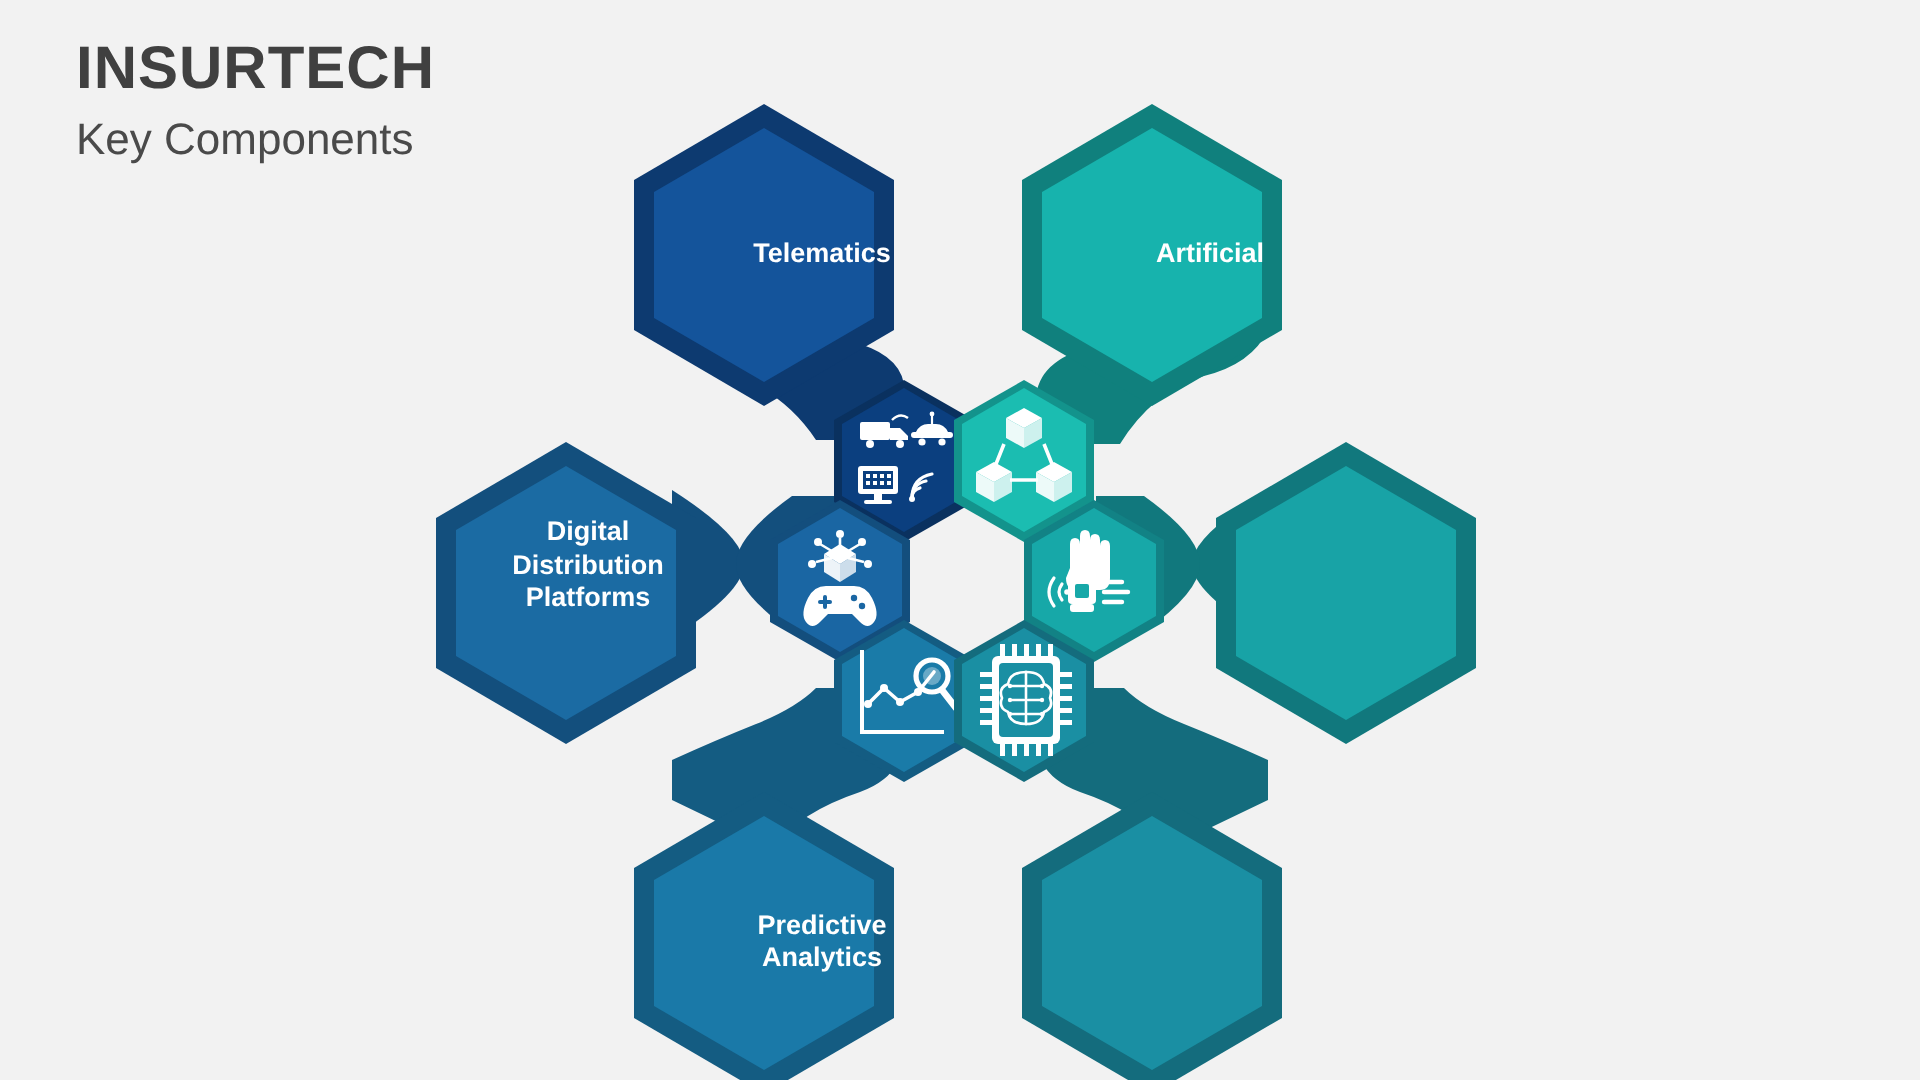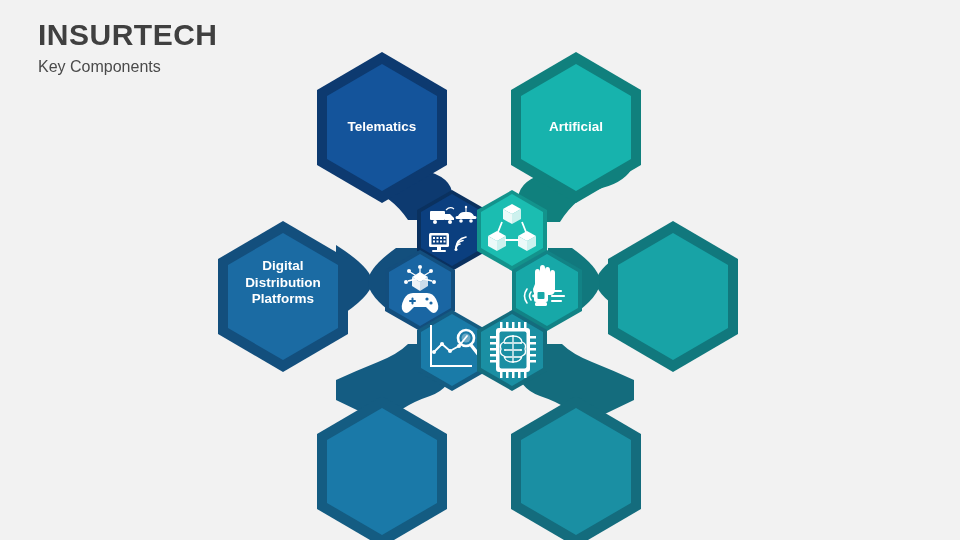--- a/index.html
+++ b/index.html
@@ -28,21 +28,21 @@
   }
   #title {
     font-size: 30px;
     font-weight: bold;
     color: #404040;
     letter-spacing: 0.5px;
     line-height: 1.1;
     margin: 0 0 6px 0;
   }
   #subtitle {
-    font-size: 16px;
+    font-size: 22px;
     font-weight: normal;
     color: #4a4a4a;
     line-height: 1.2;
     margin: 0;
   }
   #diagram {
     position: absolute;
     left: 0;
     top: 0;
     width: 960px;
@@ -53,20 +53,21 @@
     display: flex;
     align-items: center;
     justify-content: center;
     text-align: center;
     color: #ffffff;
     font-size: 13.5px;
     font-weight: bold;
     line-height: 1.22;
     pointer-events: none;
     white-space: pre-line;
+    padding-left: 29px;
   }
   svg { display: block; }
 </style>
 </head>
 <body>
 
 <div id="slide">
 
   <div id="header">
     <div id="title">INSURTECH</div>
@@ -315,20 +316,22 @@
           <circle cx="521" cy="357" r="1.1"></circle>
         </g>
       </g>
     </g>
   </svg>
 
   <div class="hex-label" style="left:317px; top:92px; width:130px; height:70px;">Telematics</div>
 
   <div class="hex-label" style="left:511px; top:92px; width:130px; height:70px;">Artificial</div>
 
-  <div class="hex-label" style="left:218px; top:248px; width:130px; height:70px;">Digital
+  <div class="hex-label" style="left:200px; top:248px; width:130px; height:70px;">Digital
 Distribution
 Platforms</div>
 
 
+  <div class="hex-label" style="left:317px; top:436px; width:130px; height:70px;">Predictive
+Analytics</div>
 
 
 </div>
 
 </body></html>

